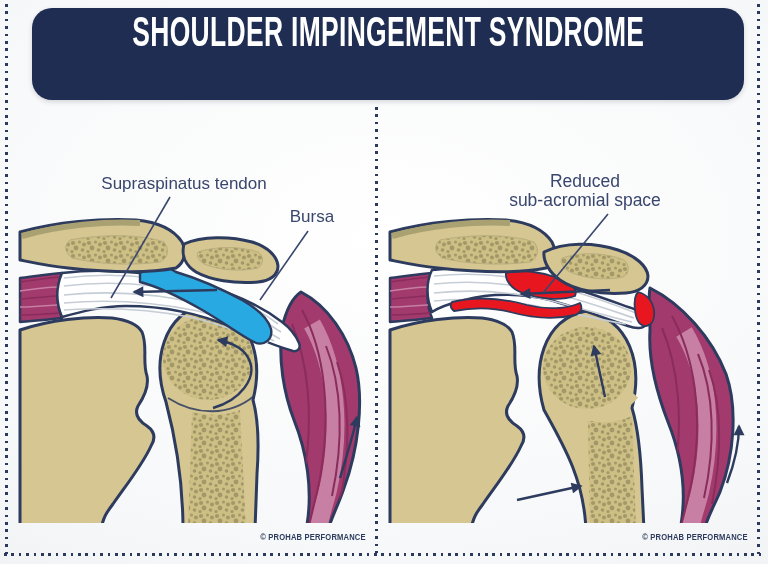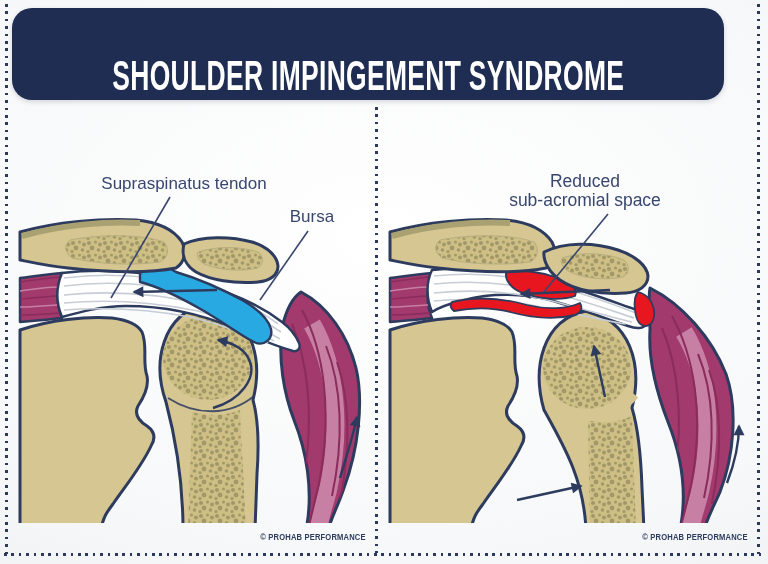--- a/index.html
+++ b/index.html
@@ -6,22 +6,22 @@
   .canvas{
     position:relative;width:768px;height:564px;overflow:hidden;
     background:radial-gradient(120% 100% at 50% 42%, #ffffff 0%, #f7f8f9 55%, #e9ebee 100%);
     font-family:"Liberation Sans", sans-serif;
   }
   .dot-v{position:absolute;width:2.6px;
     background:repeating-linear-gradient(to bottom,#2b3a5c 0,#2b3a5c 2.6px,transparent 2.6px,transparent 7.4px);}
   .dot-h{position:absolute;height:2.6px;
     background:repeating-linear-gradient(to right,#2b3a5c 0,#2b3a5c 2.6px,transparent 2.6px,transparent 7.4px);}
   .banner{
-    position:absolute;left:12px;top:8px;width:712px;height:92px;border-radius:20px;
-    background:#1f2d52;display:flex;align-items:flex-end;justify-content:center;
+    position:absolute;left:32px;top:8px;width:712px;height:92px;border-radius:20px;
+    background:#1f2d52;display:flex;align-items:flex-start;justify-content:center;
     box-shadow:0 2px 5px rgba(40,50,80,.18);
   }
   .banner-title{
     color:#ffffff;font-weight:bold;font-size:42px;letter-spacing:.5px;
     transform:scaleX(.63);transform-origin:center;white-space:nowrap;
   }
   svg{position:absolute;display:block;}
   .lbl{fill:#39466e;font-family:"Liberation Sans",sans-serif;font-size:17px;}
   .lbl2{fill:#39466e;font-family:"Liberation Sans",sans-serif;font-size:17.5px;}
   .wm{fill:#2d3b5e;font-family:"Liberation Sans",sans-serif;font-size:9.5px;font-weight:bold;letter-spacing:.2px;}

